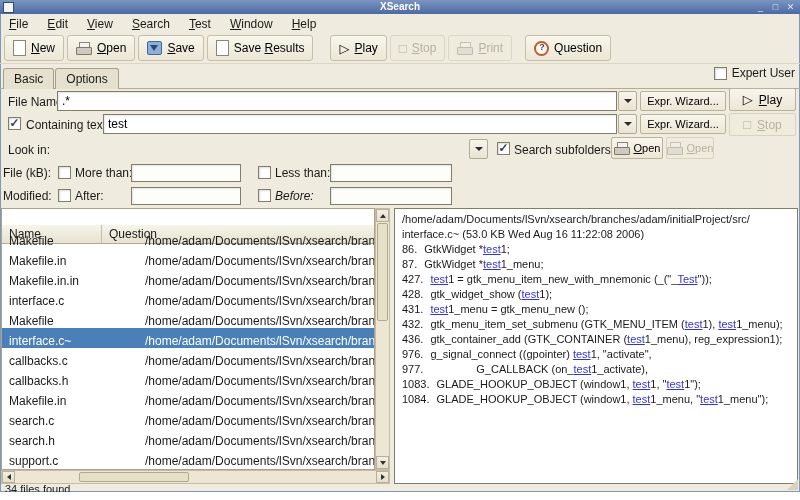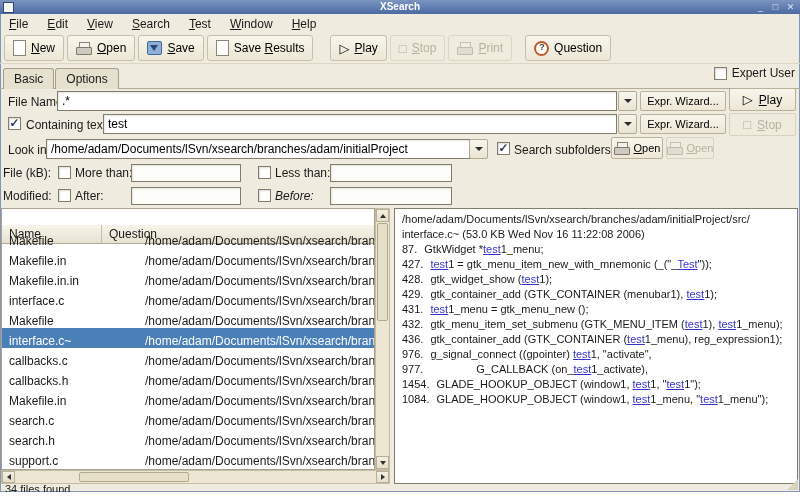--- a/index.html
+++ b/index.html
@@ -185,21 +185,20 @@
   <span class="drop" style="left:618px;top:114px;">
       <span class="darr"></span>
     </span>
   <button class="sbtn" style="left:640px;top:114px;width:86px;">Expr. Wizard...</button>
   <button class="bigbtn disabled" style="top:113px;" id="stop-big">
       <span class="glyph">□</span>
       <span><u>S</u>top</span>
     </button>
 
   <span class="lbl" style="left:8px;top:143px;">Look in:</span>
-  <input class="txt" style="left: 46px; top: 139px; width: 424px;" value="/home/adam/Documents/lSvn/xsearch/branches/adam/initialProject">
   <span class="drop" style="left:469px;top:139px;">
       <span class="darr"></span>
     </span>
   <span class="cb checked" style="left:497px;top:142px;"></span>
   <span class="lbl" style="left:514px;top:143px;">Search subfolders</span>
   <button class="sbtn h22" style="left:611px;top:137px;width:52px;" id="open-btn-1">
       <span class="ic ic-printer"></span>
       <span><u>O</u>pen</span>
     </button>
   <button class="sbtn h22 disabled" style="left:666px;top:137px;width:48px;" id="open-btn-2">
@@ -296,32 +295,32 @@
         <span class="arr-l"></span>
       </span>
     <span class="sb-thumb-h"></span>
     <span class="sb-btn h" style="right:0;">
         <span class="arr-r"></span>
       </span>
   </div>
 
   <div class="preview">
     <div class="pv-head">/home/adam/Documents/lSvn/xsearch/branches/adam/initialProject/src/</div>
-    <div class="pv-head">interface.c~ (53.0 KB Wed Nov 16 11:22:08 2006)</div>
+    <div class="pv-head">interface.c~ (53.0 KB Wed Aug 16 11:22:08 2006)</div>
     <div id="code-lines">
+        <div class="code-line"><span class="lnum">86.</span>GtkWidget *<span class="match">test</span>1;</div>
         <div class="code-line"><span class="lnum">87.</span>GtkWidget *<span class="match">test</span>1_menu;</div>
         <div class="code-line"><span class="lnum">427.</span><span class="match">test</span>1 = gtk_menu_item_new_with_mnemonic (_("_<span class="match">Test</span>"));</div>
         <div class="code-line"><span class="lnum">428.</span>gtk_widget_show (<span class="match">test</span>1);</div>
-        <div class="code-line"><span class="lnum">429.</span>gtk_container_add (GTK_CONTAINER (menubar1), <span class="match">test</span>1);</div>
         <div class="code-line"><span class="lnum">431.</span><span class="match">test</span>1_menu = gtk_menu_new ();</div>
         <div class="code-line"><span class="lnum">432.</span>gtk_menu_item_set_submenu (GTK_MENU_ITEM (<span class="match">test</span>1), <span class="match">test</span>1_menu);</div>
         <div class="code-line"><span class="lnum">436.</span>gtk_container_add (GTK_CONTAINER (<span class="match">test</span>1_menu), reg_expression1);</div>
         <div class="code-line"><span class="lnum">976.</span>g_signal_connect ((gpointer) <span class="match">test</span>1, "activate",</div>
         <div class="code-line"><span class="lnum">977.</span>               G_CALLBACK (on_<span class="match">test</span>1_activate),</div>
-        <div class="code-line"><span class="lnum">1454.</span>GLADE_HOOKUP_OBJECT (window1, <span class="match">test</span>1, "<span class="match">test</span>1");</div>
+        <div class="code-line"><span class="lnum">1083.</span>GLADE_HOOKUP_OBJECT (window1, <span class="match">test</span>1, "<span class="match">test</span>1");</div>
         <div class="code-line"><span class="lnum">1084.</span>GLADE_HOOKUP_OBJECT (window1, <span class="match">test</span>1_menu, "<span class="match">test</span>1_menu");</div>
       </div>
   </div>
 
   <div class="statusbar">
     <span>34 files found</span>
   </div>
   <div class="grip"></div>
 
 </div>

